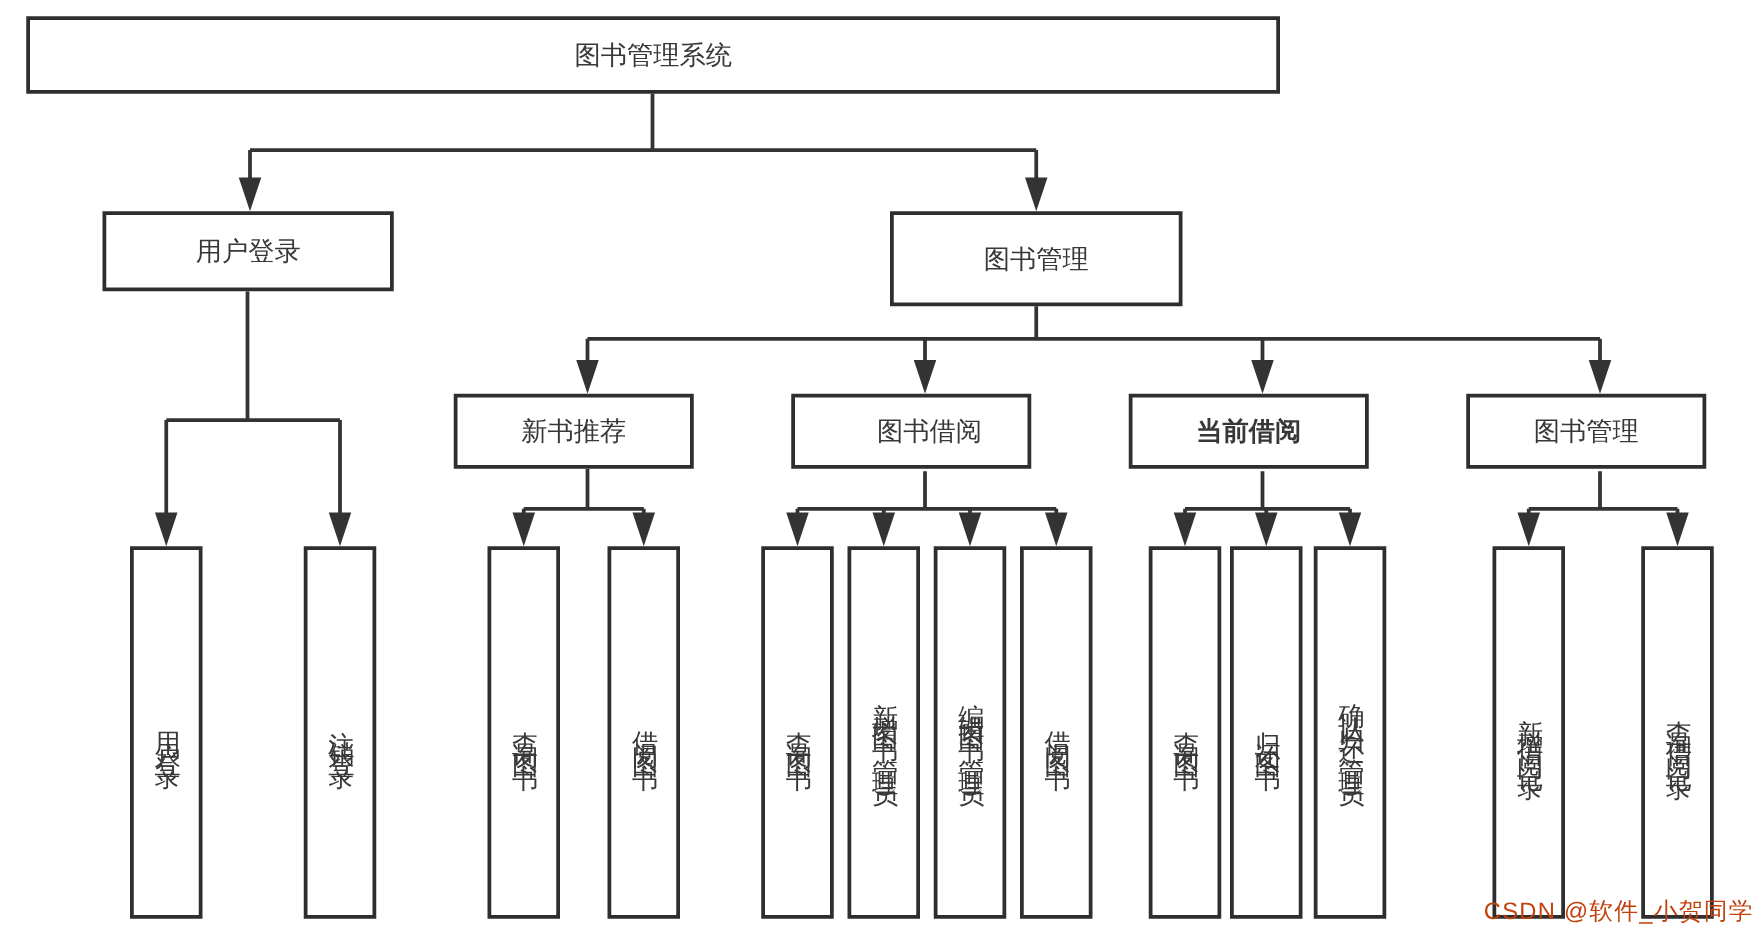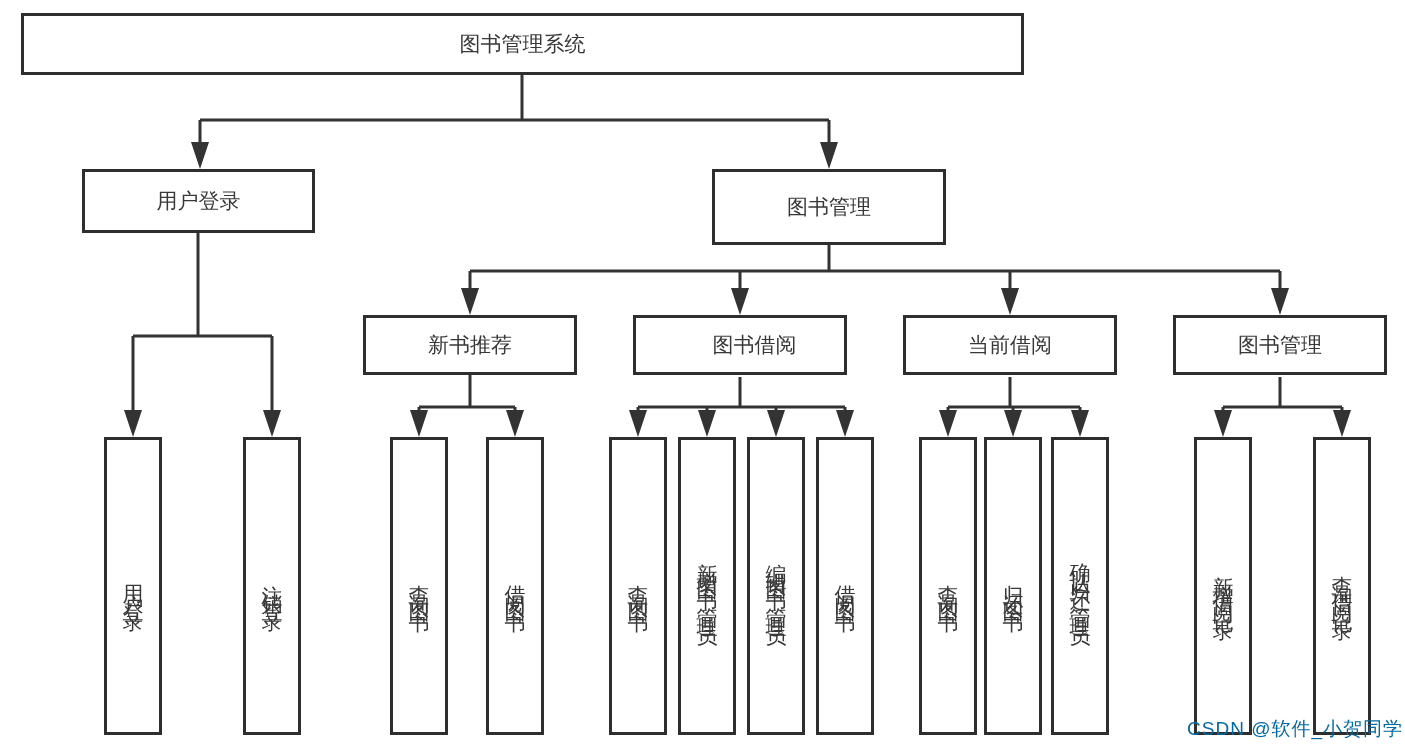--- a/index.html
+++ b/index.html
@@ -9,36 +9,36 @@
   }
   .connectors{position:absolute;left:0;top:0;width:1405px;height:747px;}
   .node{
     position:absolute;box-sizing:border-box;border:3px solid #2e2e2e;background:#ffffff;
     display:flex;align-items:center;justify-content:center;
     font-size:21px;color:#383838;white-space:nowrap;
   }
   .root{left:21px;top:13px;width:1003px;height:62px;}
   .n2a{left:82px;top:169px;width:233px;height:64px;}
   .n2b{left:712px;top:169px;width:234px;height:76px;}
-  .n3{top:315px;width:214px;height:60px;}
-  .n3a{left:363px;} .n3b{left:633px;padding-left:29px;} .n3c{left:903px;} .n3d{left:1173px;}
+  .n3{top:315px;width:192px;height:60px;}
+  .n3a{left:363px;} .n3b{left:633px;padding-left:29px;} .n3c{left:903px;font-weight:bold;} .n3d{left:1173px;}
   .leaf{
     position:absolute;top:437px;width:58px;height:298px;box-sizing:border-box;
     border:3px solid #2e2e2e;background:#ffffff;
     display:flex;align-items:center;justify-content:center;
     writing-mode:vertical-rl;text-orientation:mixed;
     font-size:21px;letter-spacing:9px;color:#383838;
   }
   .lf1{left:104px;} .lf2{left:243px;}
   .lf3{left:390px;} .lf4{left:486px;}
   .lf5{left:609px;} .lf6{left:678px;} .lf7{left:747px;} .lf8{left:816px;}
   .lf9{left:919px;} .lf10{left:984px;} .lf11{left:1051px;}
   .lf12{left:1194px;} .lf13{left:1313px;}
   .watermark{
-    position:absolute;top:716px;right:2px;font-size:19px;color:#0369a1;
+    position:absolute;top:716px;right:2px;font-size:19px;color:#c2410c;
     letter-spacing:1px;white-space:nowrap;
   }
   .cline{stroke:#333333;stroke-width:3;fill:none;}
   .ahead{fill:#333333;stroke:none;}
 </style>
 </head>
 <body>
 
 <div class="canvas">
 

